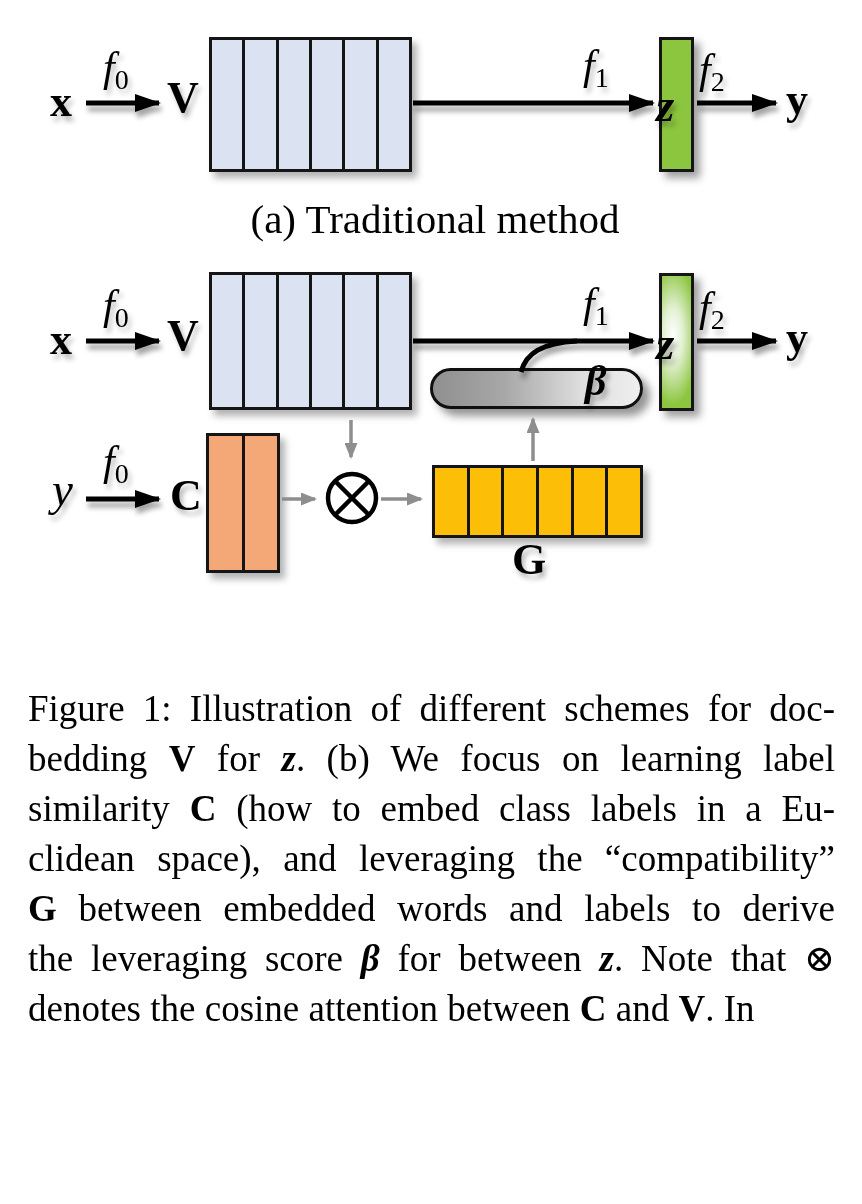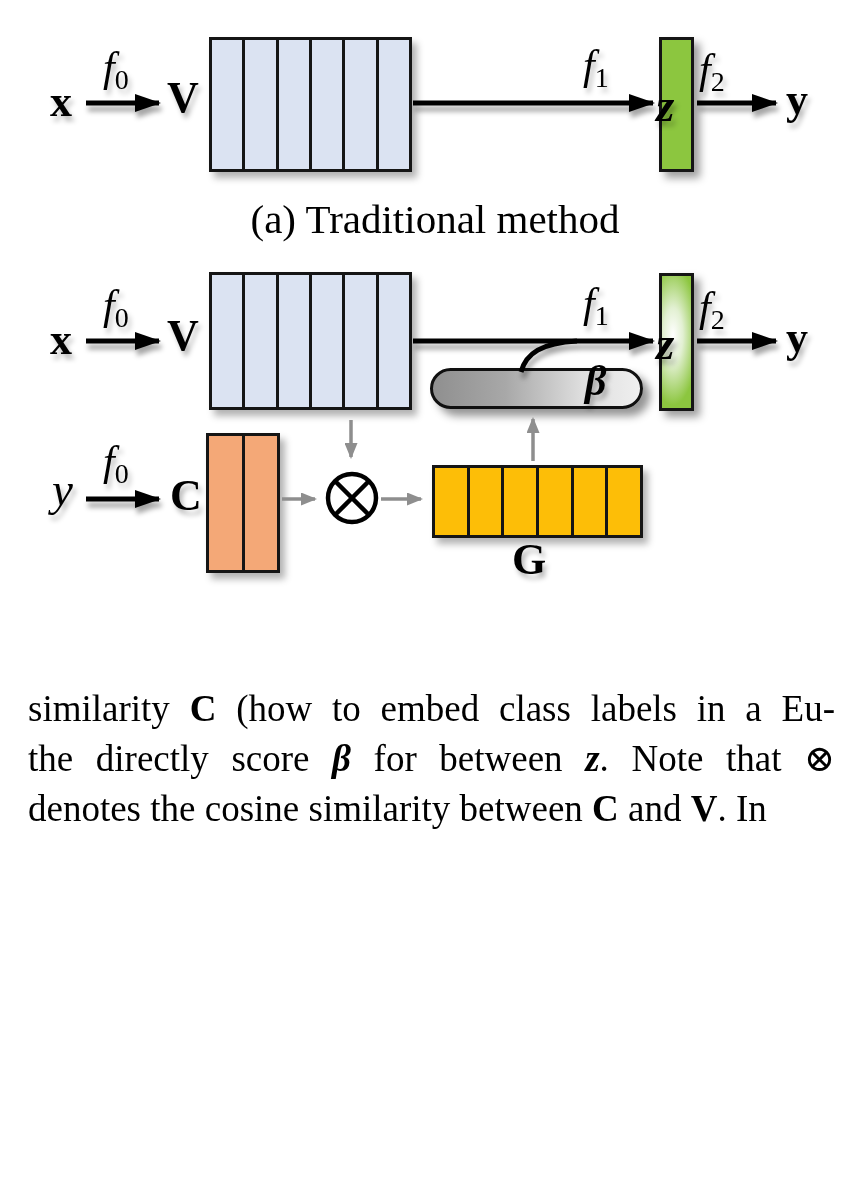--- a/index.html
+++ b/index.html
@@ -157,18 +157,22 @@
     </g>
 
     <g>
       <circle class="oti" cx="352" cy="498" r="24" fill="#ffffff"></circle>
       <line class="oti" x1="336" y1="482" x2="368" y2="514"></line>
       <line class="oti" x1="336" y1="514" x2="368" y2="482"></line>
     </g>
   </svg>
 
   <div id="figcap">
+      <div class="cap-line"><span>Figure 1: Illustration of different schemes for doc-</span></div>
+      <div class="cap-line"><span>bedding </span><span class="b">V</span><span> for </span><span class="bi">z</span><span>. (b) We focus on learning label</span></div>
       <div class="cap-line"><span>similarity </span><span class="b">C</span><span> (how to embed class labels in a Eu-</span></div>
-      <div class="cap-line"><span>the directly score </span><span class="bi">β</span><span> for between </span><span class="bi">z</span><span>. Note that ⊗</span></div>
-      <div class="cap-line"><span>denotes the cosine similarity between </span><span class="b">C</span><span> and </span><span class="b">V</span><span>. In</span></div>
+      <div class="cap-line"><span>clidean space), and leveraging the “compatibility”</span></div>
+      <div class="cap-line"><span class="b">G</span><span> between embedded words and labels to derive</span></div>
+      <div class="cap-line"><span>the leveraging score </span><span class="bi">β</span><span> for between </span><span class="bi">z</span><span>. Note that ⊗</span></div>
+      <div class="cap-line"><span>denotes the cosine attention between </span><span class="b">C</span><span> and </span><span class="b">V</span><span>. In</span></div>
     </div>
 
 </div>
 
 </body></html>

